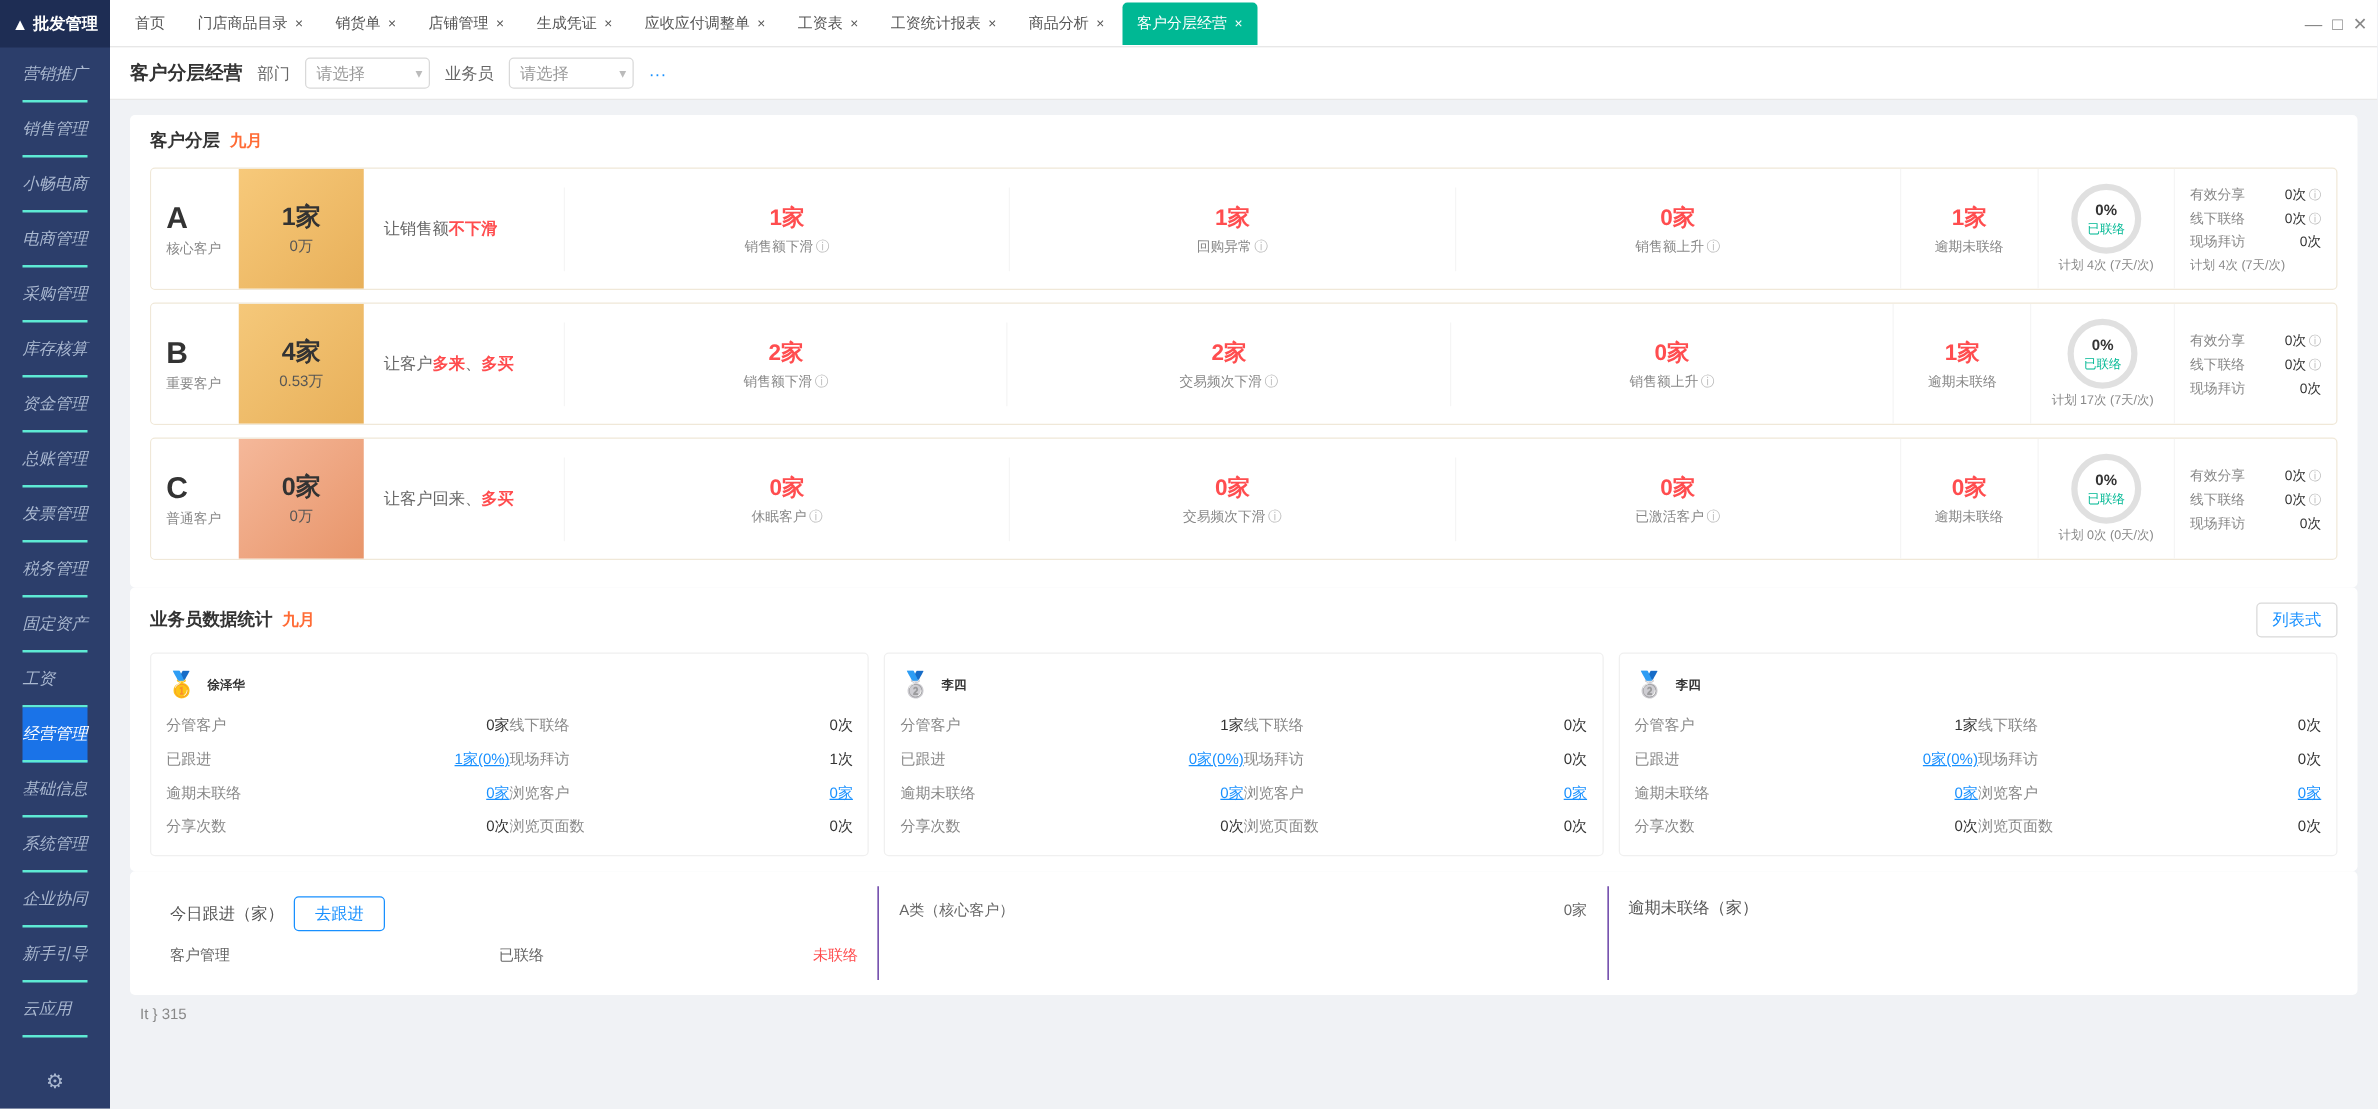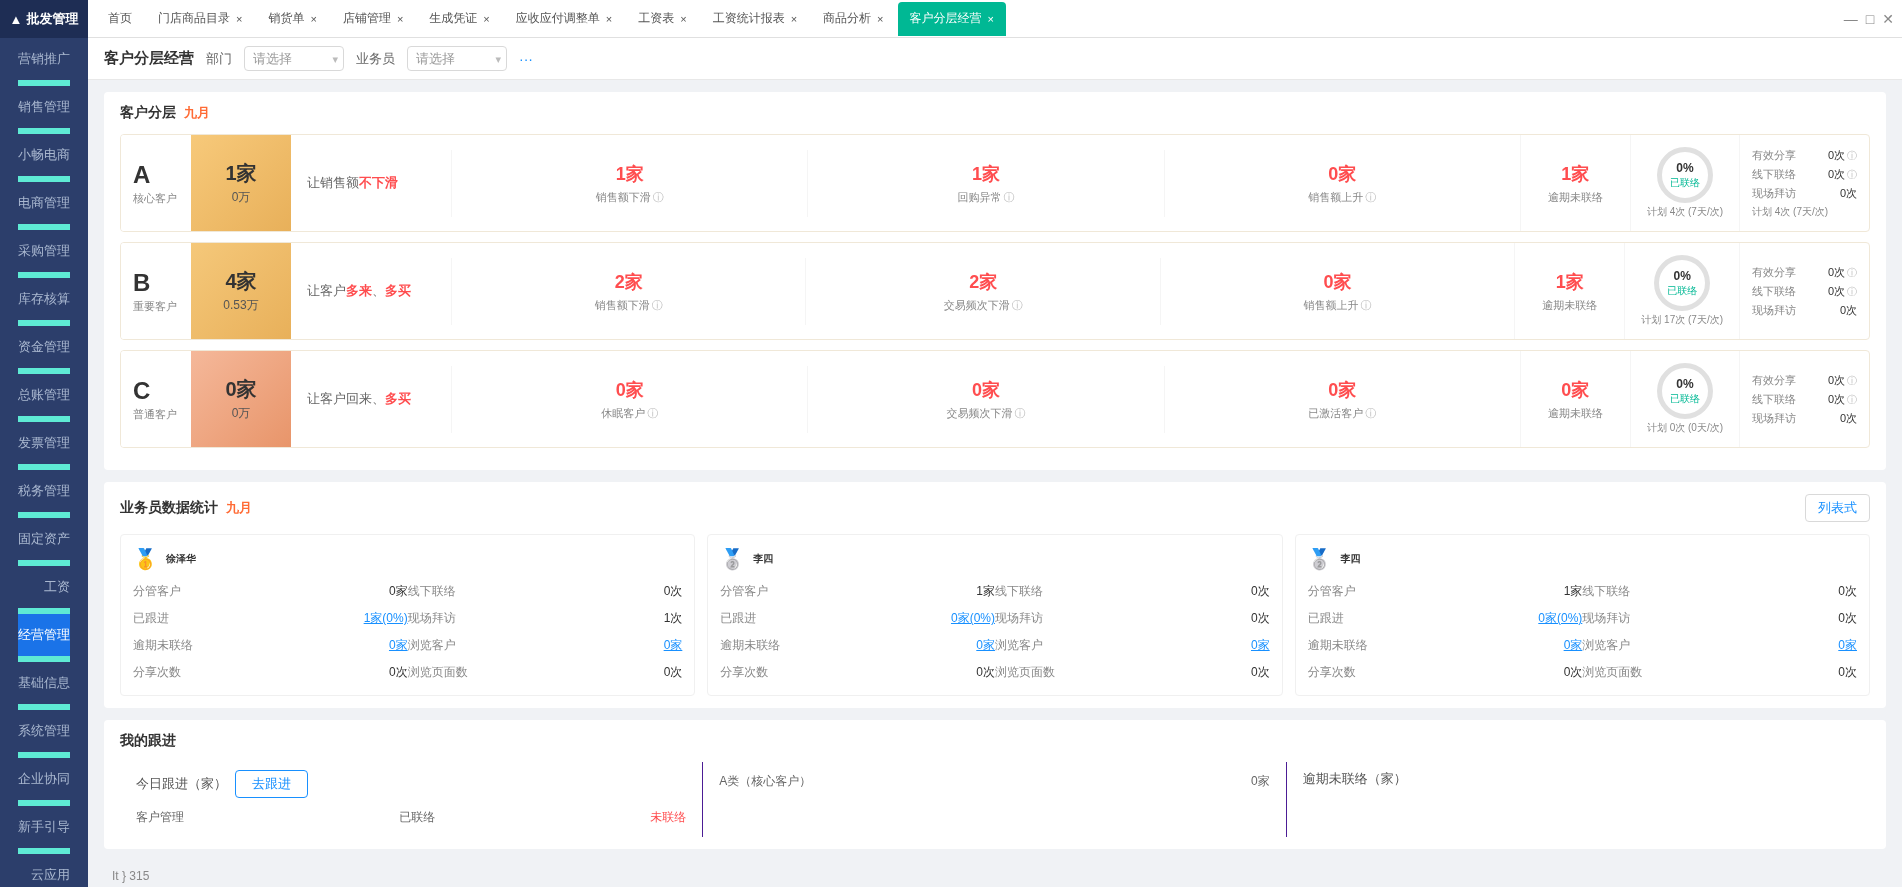--- a/index.html
+++ b/index.html
@@ -26,25 +26,26 @@
       font-weight: bold;
       cursor: pointer;
       display: flex;
       align-items: center;
       justify-content: center;
       gap: 4px;
     }
     .sidebar-item {
       width: 100%;
       padding: 12px 0;
-      text-align: right;
+      text-align: left;
       color: #aab8d0;
       cursor: pointer;
       font-size: 13px;
-      border-bottom: 6px solid #5eead4;
+      border-bottom: 2px solid #5eead4;
+      font-style: italic;
     }
     .sidebar-item.active { background: #1a73e8; color: #fff; }
     .sidebar-gear {
       margin-top: auto;
       width: 100%;
       padding: 12px 0;
       text-align: center;
       color: #aab8d0;
       cursor: pointer;
       font-size: 16px;
@@ -123,21 +124,20 @@
       overflow-y: auto;
       padding: 12px 16px;
       background: #f0f2f5;
     }
 
     
     .section {
       background: #fff;
       border-radius: 4px;
       padding: 12px 16px;
-      margin-bottom: 12px;
     }
     .section-header {
       display: flex;
       align-items: center;
       gap: 8px;
       margin-bottom: 12px;
     }
     .section-title { font-size: 14px; font-weight: bold; color: #333; }
     .section-month { color: #ff6b35; font-size: 13px; font-weight: bold; }
     .section-action-btn {
@@ -682,23 +682,20 @@
               <div class="staff-stat-row">
                 <span class="staff-stat-key">浏览页面数</span>
                 <span class="staff-stat-val normal">0次</span>
               </div>
             </div>
           </div>
         </div>
     </div>
 
     <div class="section">
-      <div class="section-header">
-        <span class="section-title">我的跟进</span>
-      </div>
       <div class="followup-grid">
 
         <div class="followup-col">
           <div class="followup-col-title">
             <span>今日跟进（家）</span>
             <button class="followup-btn">去跟进</button>
           </div>
           <div class="followup-row">
             <span>客户管理</span>
             <span>已联络</span>

